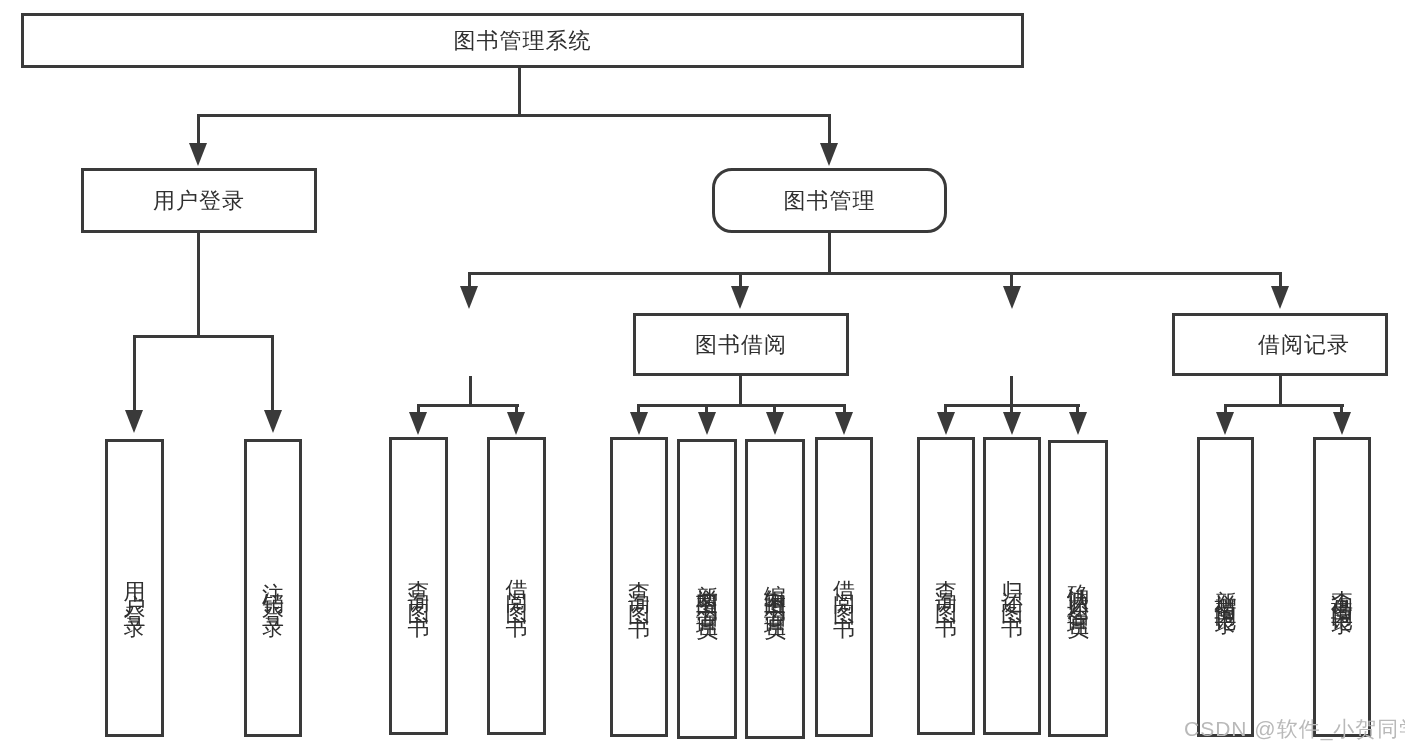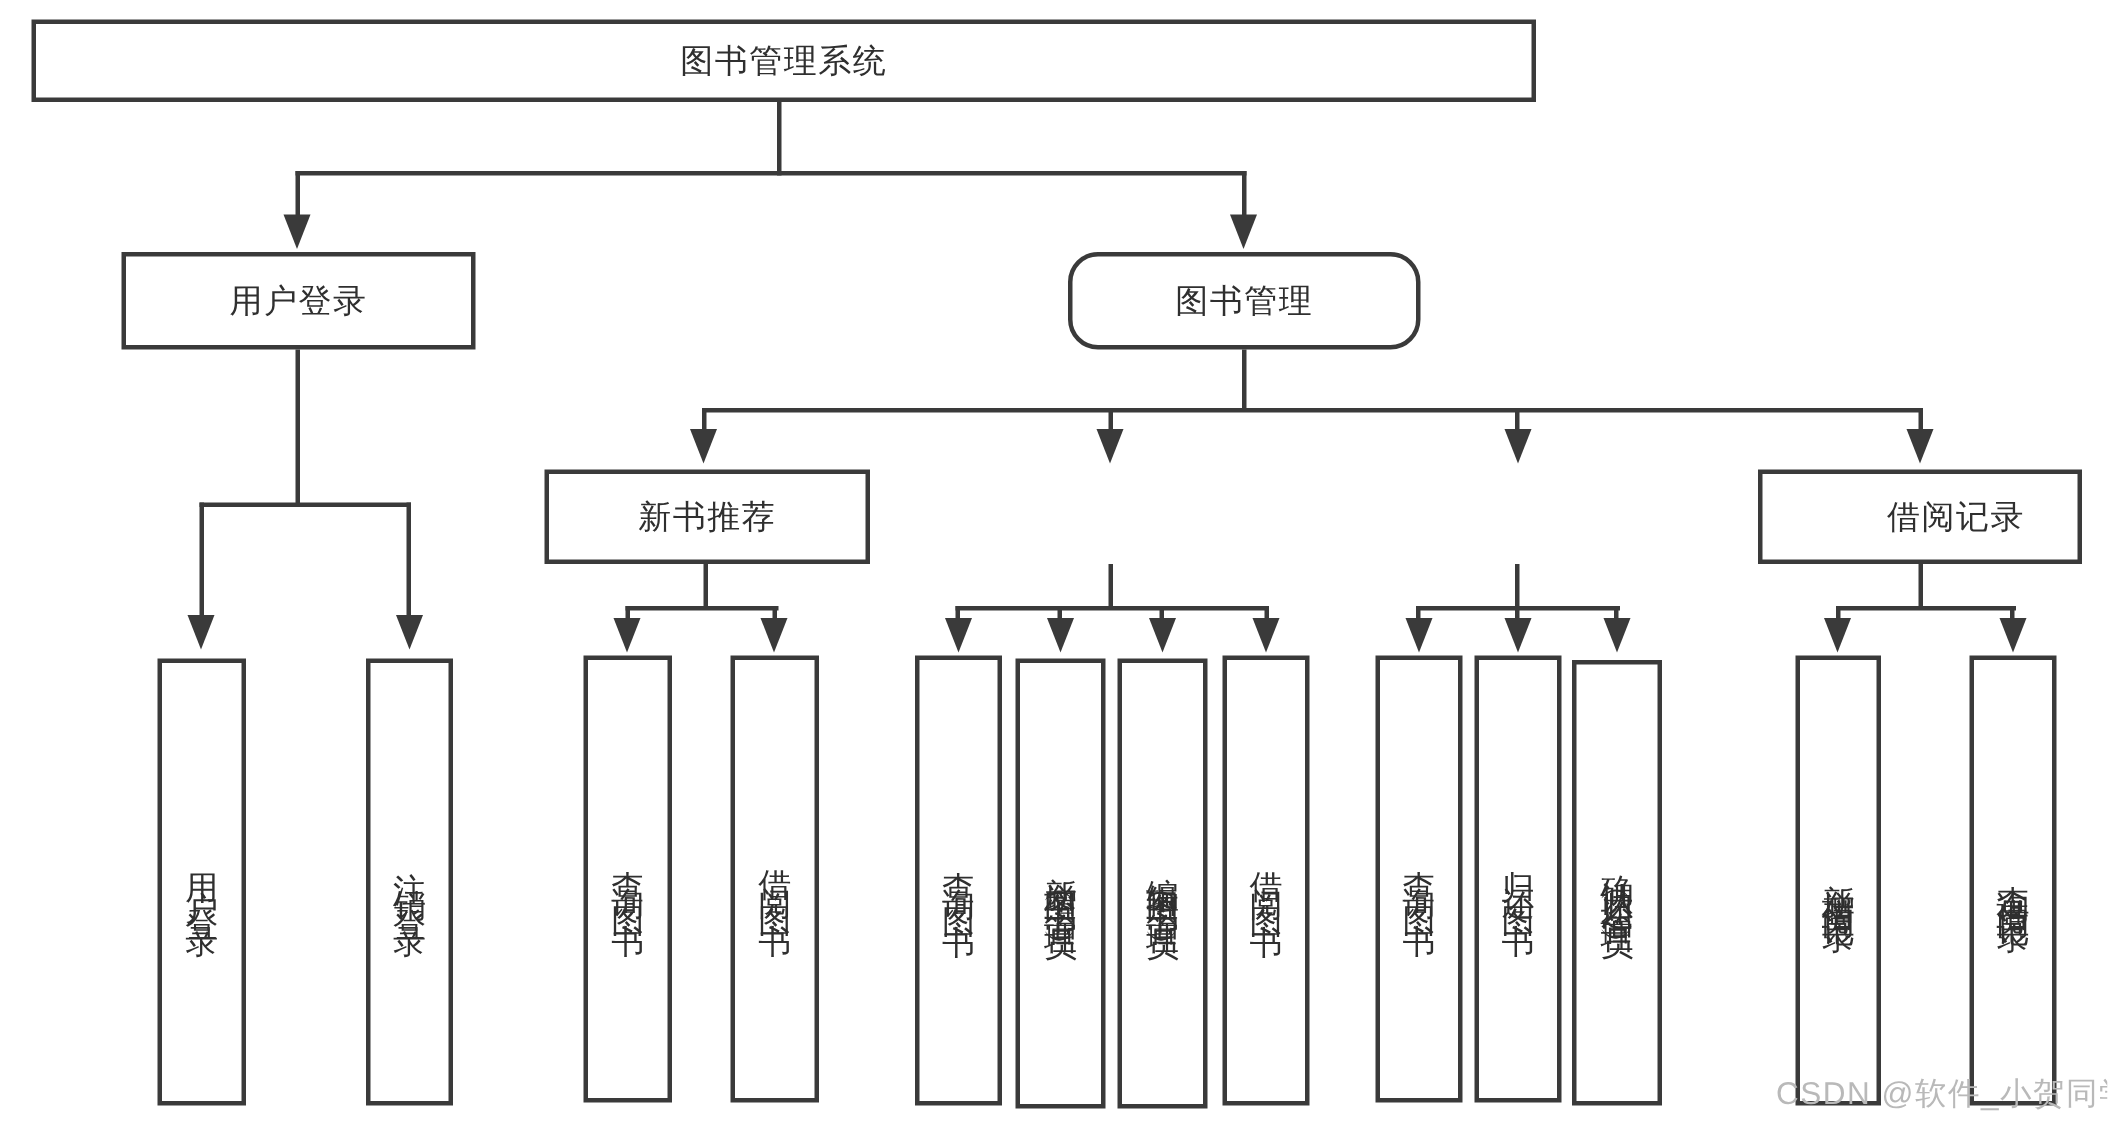--- a/index.html
+++ b/index.html
@@ -97,22 +97,22 @@
   <div class="line" style="left:468px;top:272px;width:814px;height:3px;"></div>
   <div class="line" style="left:468px;top:272px;width:3px;height:16px;"></div>
   <div class="arrow" style="left:460px;top:286px;"></div>
   <div class="line" style="left:739px;top:272px;width:3px;height:16px;"></div>
   <div class="arrow" style="left:731px;top:286px;"></div>
   <div class="line" style="left:1010px;top:272px;width:3px;height:16px;"></div>
   <div class="arrow" style="left:1003px;top:286px;"></div>
   <div class="line" style="left:1279px;top:272px;width:3px;height:16px;"></div>
   <div class="arrow" style="left:1271px;top:286px;"></div>
 
-  <div class="node" style="left:363px;top:313px;width:217px;height:63px;">
-    <span>新书推荐</span>
+  <div class="node" style="left:633px;top:313px;width:216px;height:63px;">
+    <span>图书借阅</span>
   </div>
   <div class="node" style="left:1172px;top:313px;width:216px;height:63px;padding-left:48px;">
     <span>借阅记录</span>
   </div>
 
   <div class="line" style="left:469px;top:376px;width:3px;height:30px;"></div>
   <div class="line" style="left:417px;top:404px;width:102px;height:3px;"></div>
   <div class="line" style="left:417px;top:404px;width:3px;height:10px;"></div>
   <div class="arrow" style="left:409px;top:412px;"></div>
   <div class="line" style="left:515px;top:404px;width:3px;height:10px;"></div>

